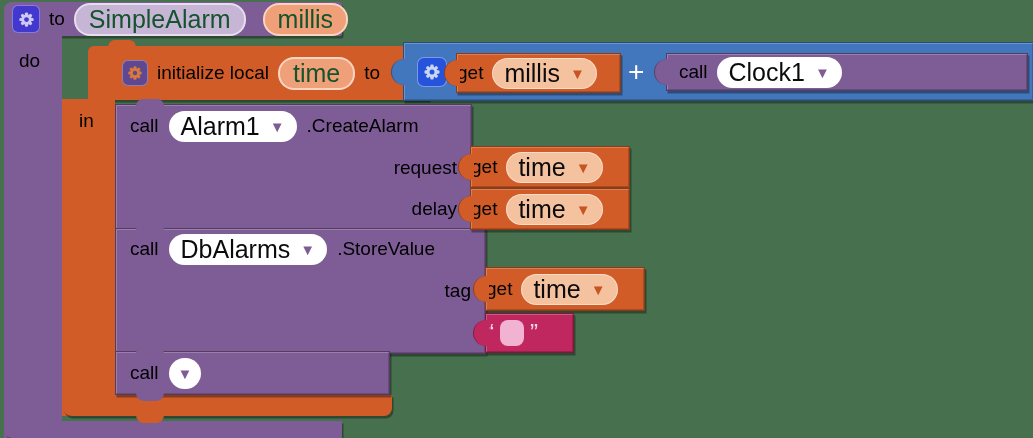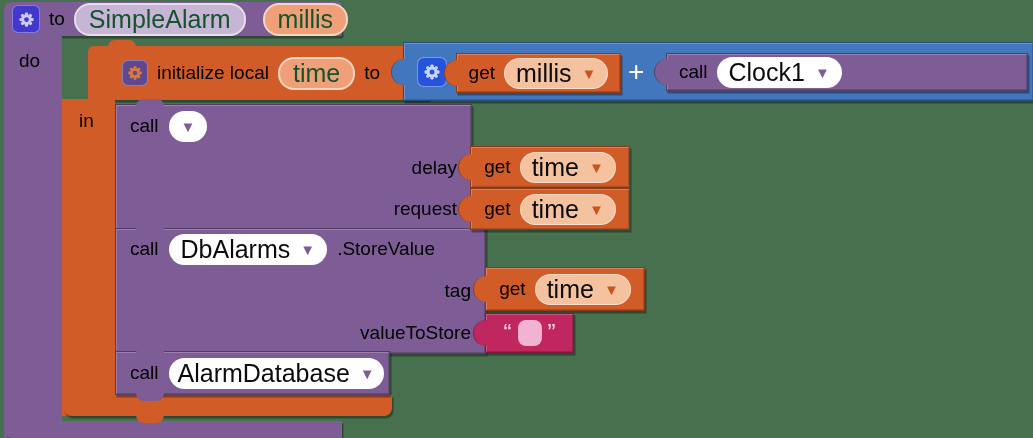--- a/index.html
+++ b/index.html
@@ -60,21 +60,21 @@
   #init-bar{left:62px;top:395px;width:330px;height:21px;border-radius:0 0 8px 10px;}
   #init-bar .bump--bottom{left:74px;}
 
   
   #math-block{position:absolute;left:403px;top:42px;width:629px;height:57px;background:#4377BD;}
   #math-gear{position:absolute;left:13px;top:14px;}
   #plus{position:absolute;left:224px;top:0;height:57px;display:flex;align-items:center;
     color:#fff;font-size:28px;}
 
   
-  .vblock{position:absolute;display:flex;align-items:center;justify-content:center;gap:9px;}
+  .vblock{position:absolute;display:flex;align-items:center;justify-content:flex-start;gap:9px;}
   .vb--orange{background:#D15C28;}
   .vb--purple{background:#7E5D96;}
   .vb--pink{background:#C1275F;}
   #get-millis{left:52px;top:10px;width:163px;height:38px;}
   #clock-call{left:262px;top:10px;width:362px;height:38px;justify-content:flex-start;padding:0 12px;box-sizing:border-box;}
   #get-delay{left:470px;top:146px;width:158px;height:40px;}
   #get-request{left:470px;top:188px;width:158px;height:40px;}
   #get-tag{left:485px;top:267px;width:158px;height:42px;}
   #text-block{left:485px;top:313px;width:87px;height:38px;gap:6px;}
   .quote{color:#F6D9E6;font-size:24px;line-height:1;}
@@ -182,56 +182,54 @@
         <span class="arr">▼</span>
       </span>
     </div>
   </div>
 
   <div class="stblock blk-border" id="st1">
     <i class="bump bump--top"></i>
     <div class="strow r1">
       <span class="lbl">call</span>
       <span class="dd dd--lav">
-        <span class="arr">▼</span>
-      </span>
+        <span>Alarm1</span>
+        <span class="arr">▼</span>
+      </span>
+      <span class="lbl">.CreateAlarm</span>
+    </div>
+    <div class="strow strow--end r3">
+      <span class="lbl">request</span>
     </div>
     <div class="strow strow--end r2">
       <span class="lbl">delay</span>
     </div>
-    <div class="strow strow--end r3">
-      <span class="lbl">request</span>
-    </div>
   </div>
 
   <div class="stblock blk-border" id="st2">
     <i class="bump bump--top"></i>
     <div class="strow r1">
       <span class="lbl">call</span>
       <span class="dd dd--lav">
         <span>DbAlarms</span>
         <span class="arr">▼</span>
       </span>
       <span class="lbl">.StoreValue</span>
     </div>
     <div class="strow strow--end r2">
       <span class="lbl">tag</span>
     </div>
-    <div class="strow strow--end r3">
-      <span class="lbl">valueToStore</span>
-    </div>
   </div>
 
   <div class="stblock blk-border" id="st3">
     <i class="bump bump--top"></i>
     <i class="bump bump--bottom"></i>
     <div class="strow r1">
       <span class="lbl">call</span>
       <span class="dd dd--lav">
-        <span>AlarmDatabase</span>
         <span class="arr">▼</span>
       </span>
     </div>
   </div>
 
   <div class="vblock vb--orange blk-border" id="get-delay">
     <i class="plug"></i>
     <span class="lbl">get</span>
     <span class="dd dd--peach">
       <span>time</span>

